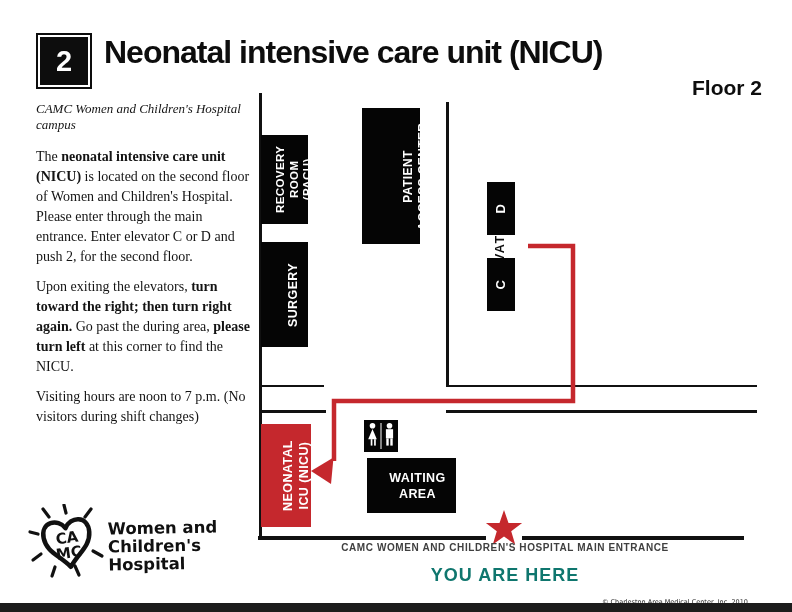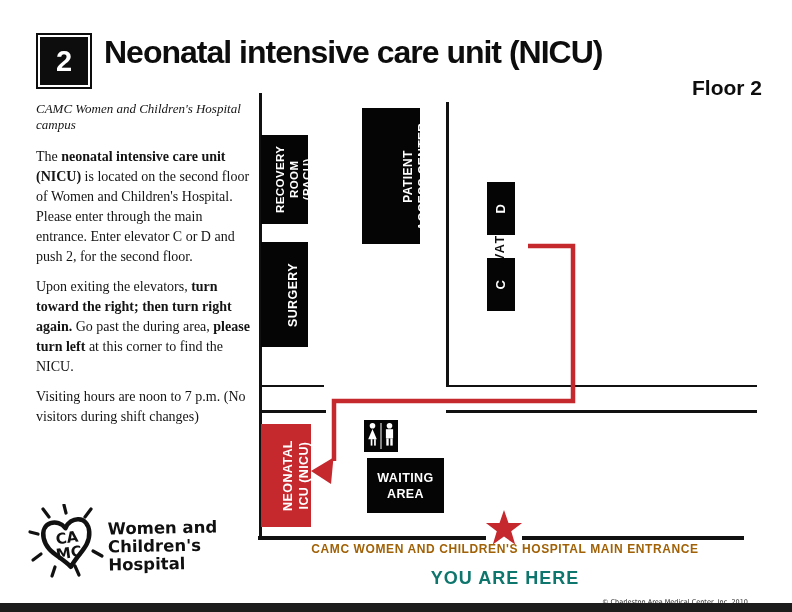--- a/index.html
+++ b/index.html
@@ -48,27 +48,27 @@
   #room-pac{left:362px;top:108px;width:58px;height:136px;}
   #room-pac .vtext{font-size:12px;line-height:14.5px;}
   #elevators-label{position:absolute;left:456px;top:179px;width:28px;height:136px;display:grid;place-items:center;color:#0d0d0d;}
   #elevators-label .vtext{font-size:12.5px;letter-spacing:1.5px;}
   #elevator-d{left:487px;top:182px;width:28px;height:53px;}
   #elevator-c{left:487px;top:258px;width:28px;height:53px;}
   #elevator-d .vtext,#elevator-c .vtext{font-size:13px;}
   #room-nicu{left:261px;top:424px;width:50px;height:103px;background:#C5282D;}
   #room-nicu .vtext{font-size:12.5px;line-height:15.5px;}
   #restrooms-sign{left:364px;top:420px;width:34px;height:32px;background:#050505;position:absolute;}
-  #room-waiting{left:367px;top:458px;width:77px;height:55px;}
+  #room-waiting{left:367px;top:458px;width:77px;height:55px;padding-left:12px;}
   #room-waiting .lines{font-size:12.5px;line-height:16px;letter-spacing:.4px;}
   
   #route-overlay{position:absolute;left:0;top:0;width:792px;height:612px;pointer-events:none;}
   
   #entrance-block{position:absolute;left:260px;top:542px;width:490px;text-align:center;}
-  #entrance-label{font-size:12px;font-weight:bold;letter-spacing:.6px;color:#a16207;}
+  #entrance-label{font-size:10px;font-weight:bold;letter-spacing:.6px;color:#404040;}
   #you-are-here{font-size:18px;font-weight:bold;letter-spacing:1px;color:#0f766e;margin-top:12px;}
   
   #hospital-logo{position:absolute;left:28px;top:504px;width:80px;height:82px;}
   #logo-name{
     position:absolute;left:108px;top:519px;width:160px;
     font-family:"DejaVu Sans",sans-serif;font-weight:bold;font-size:16.5px;
     line-height:18px;color:#101010;white-space:pre-line;transform:rotate(-1deg);
   }
   
   #copyright{position:absolute;right:44px;top:598px;font-size:6.5px;color:#222;font-family:"DejaVu Sans",sans-serif;}

